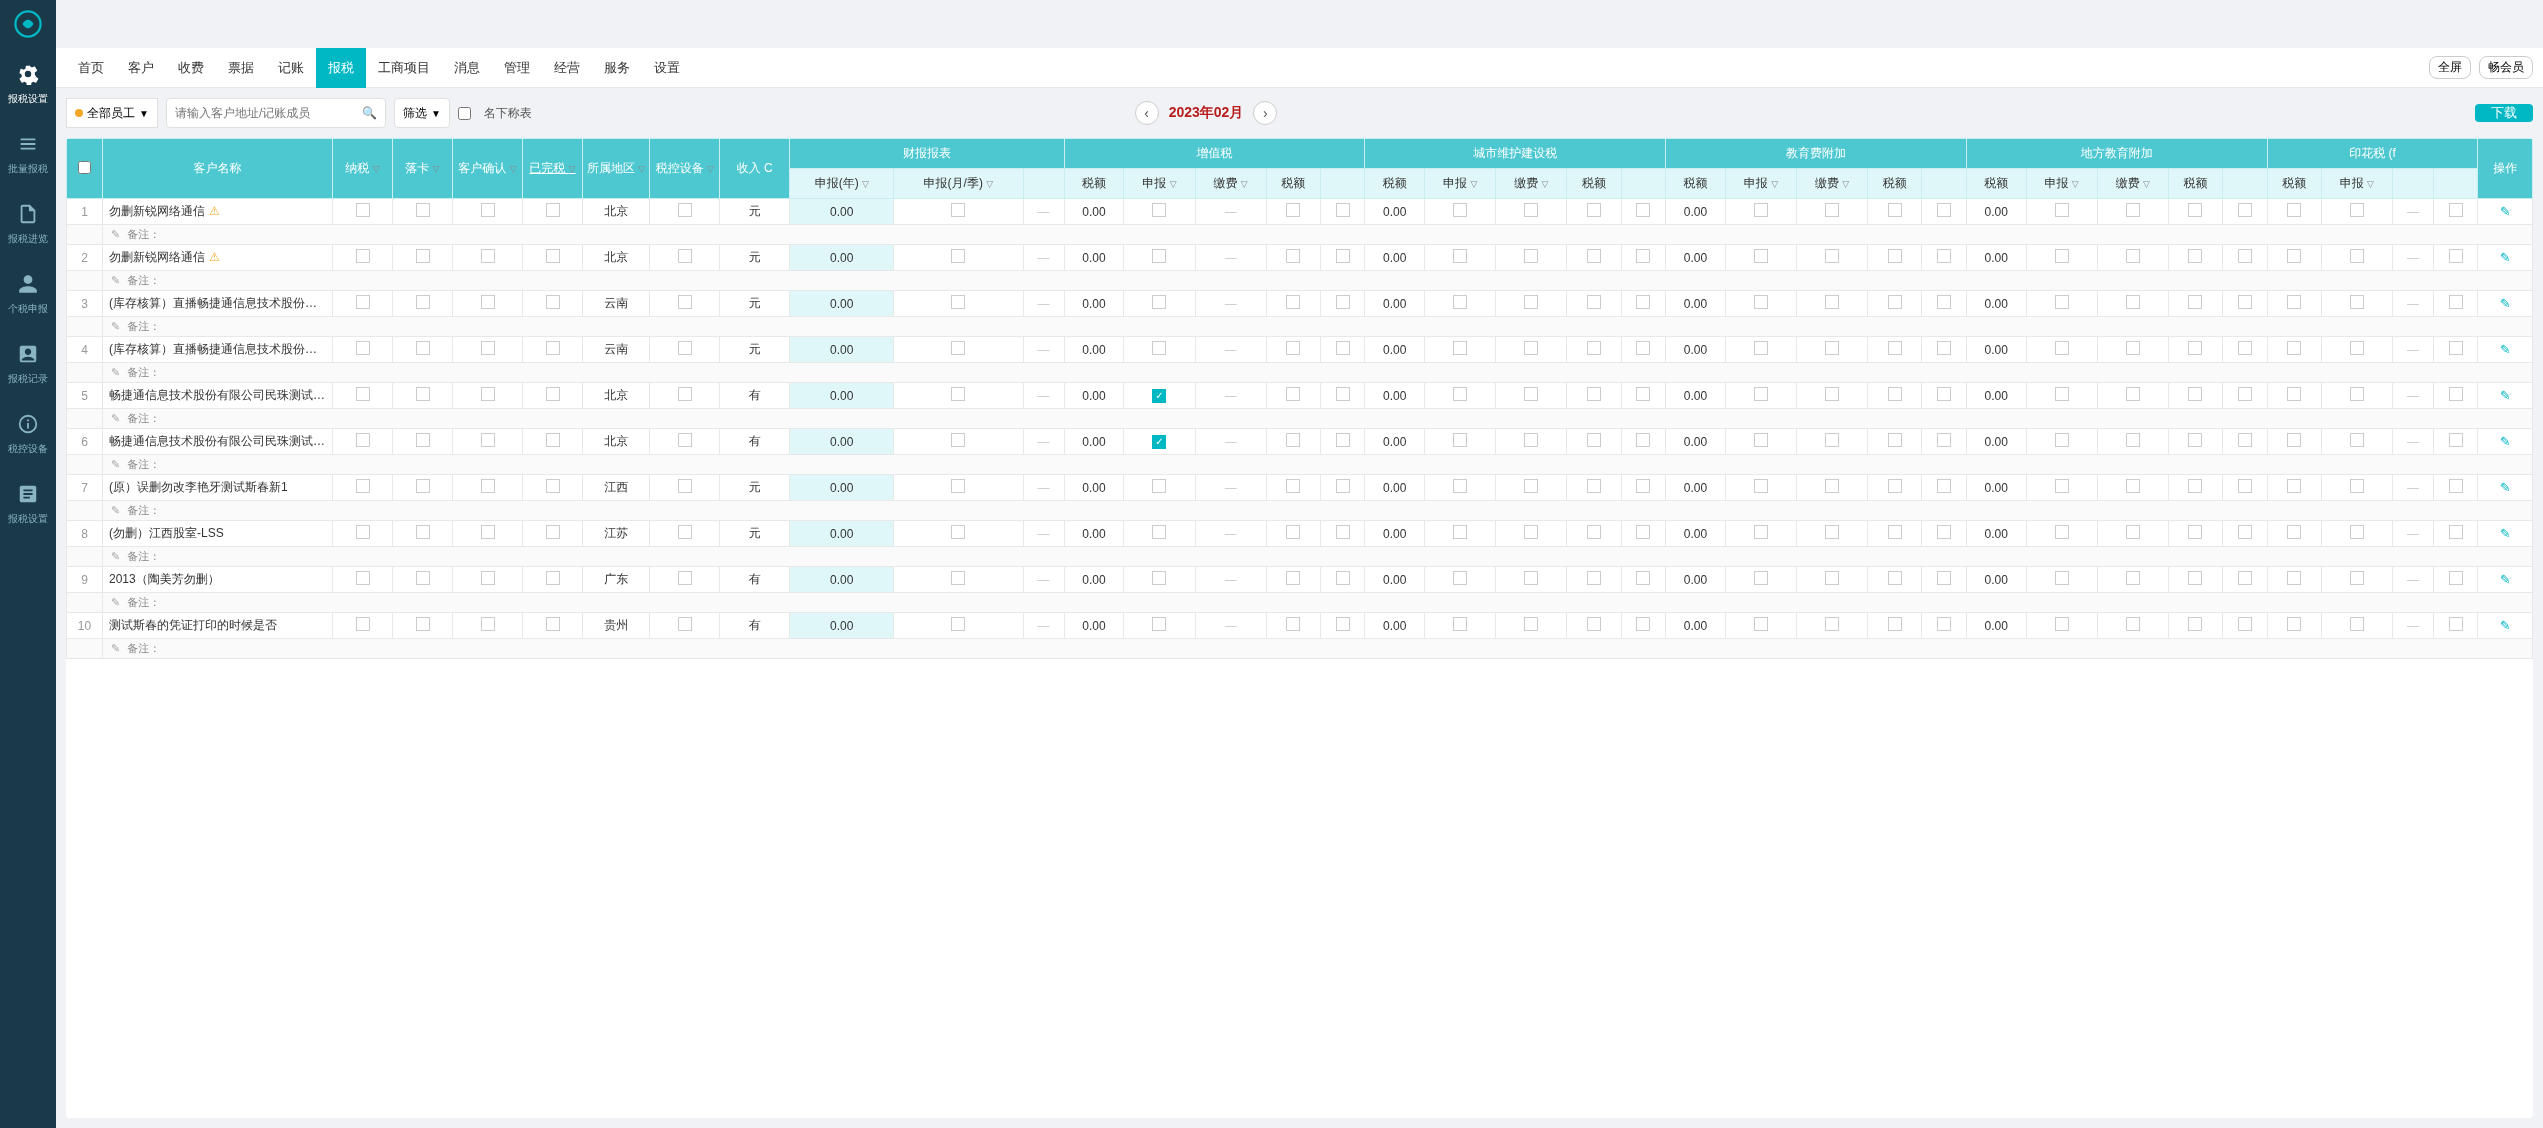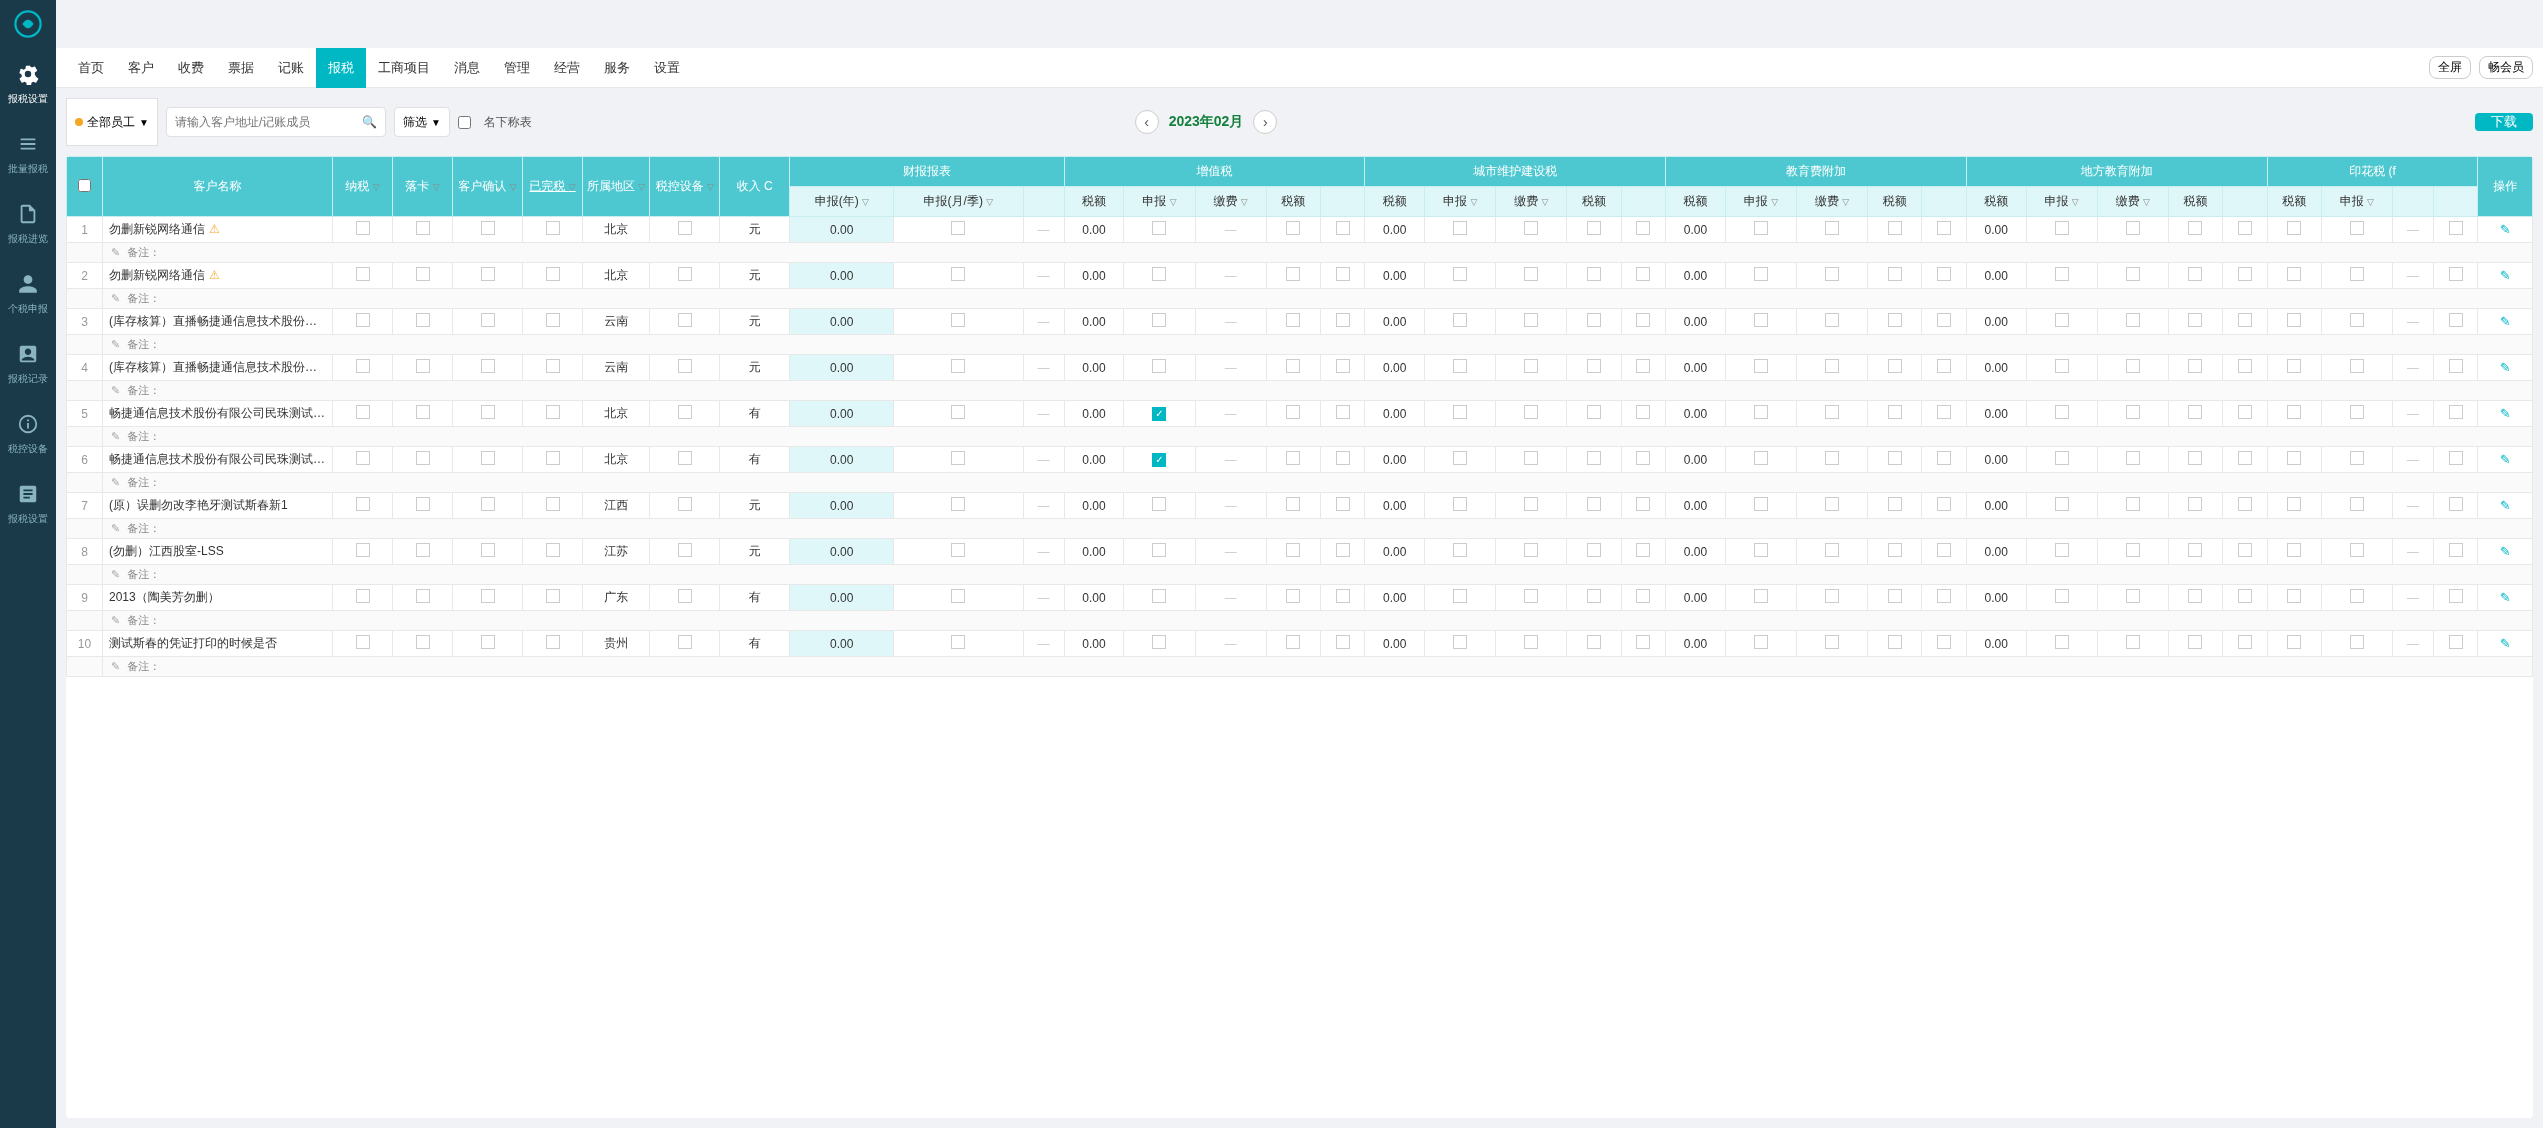--- a/index.html
+++ b/index.html
@@ -114,21 +114,21 @@
       gap: 8px;
       margin-bottom: 10px;
     }
     .toolbar-select {
       display: flex;
       align-items: center;
       border: 1px solid #e0e0e0;
       background: #fff;
       border-radius: 0;
       padding: 0 8px;
-      height: 48px;
+      height: 30px;
       font-size: 12px;
       cursor: pointer;
       gap: 4px;
     }
     .toolbar-select .dot { width: 8px; height: 8px; border-radius: 50%; background: #f5a623; }
     .toolbar-input-wrap {
       display: flex;
       align-items: center;
       border: 1px solid #e0e0e0;
       background: #fff;
@@ -166,21 +166,21 @@
     }
 
     
     .date-nav {
       display: flex;
       align-items: center;
       gap: 10px;
       margin-left: auto;
       margin-right: auto;
     }
-    .date-nav .date-text { font-size: 14px; font-weight: bold; color: #15803d; }
+    .date-nav .date-text { font-size: 14px; font-weight: bold; color: #b91c1c; }
     .date-nav .arrow-btn {
       width: 24px; height: 24px;
       border-radius: 50%;
       border: 1px solid #ccc;
       display: flex; align-items: center; justify-content: center;
       cursor: pointer;
       background: #fff;
       color: #555;
       font-size: 14px;
     }

